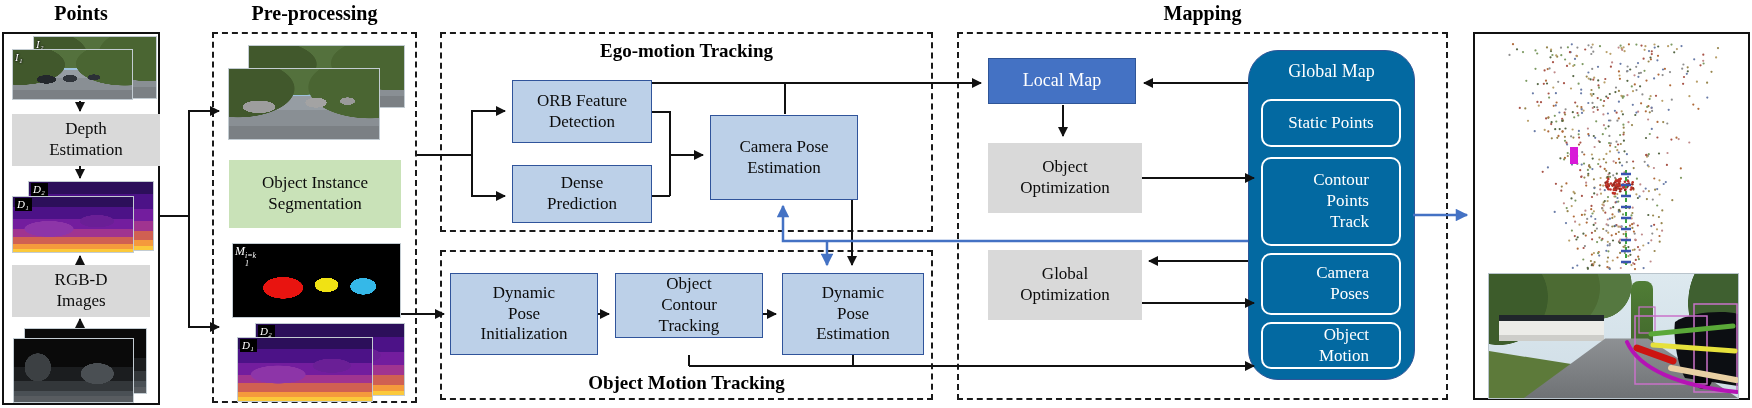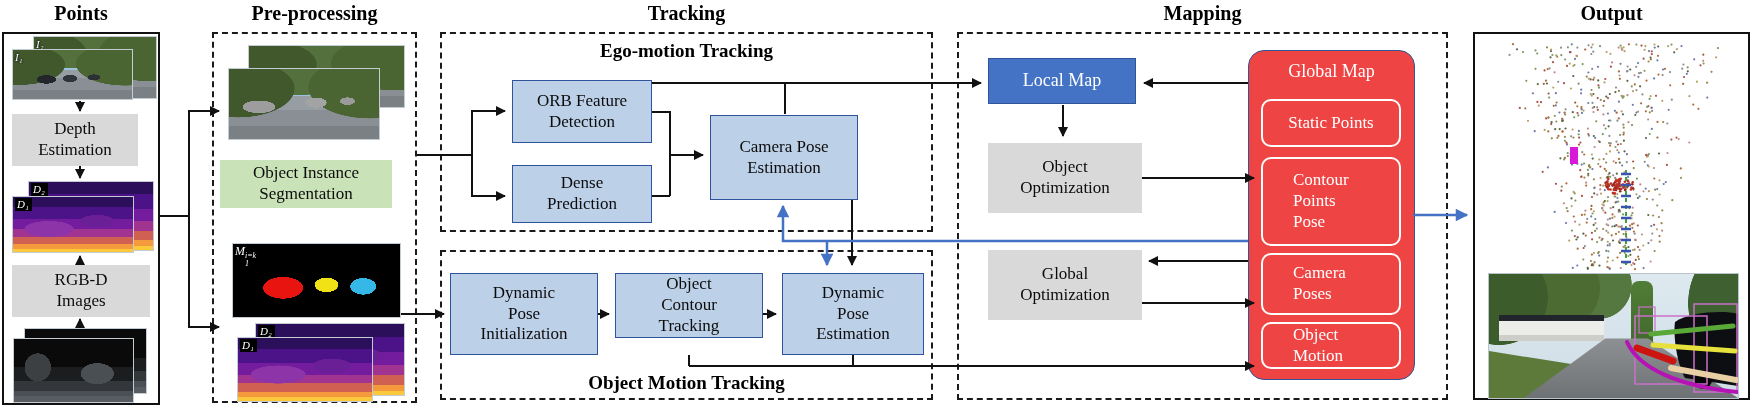--- a/index.html
+++ b/index.html
@@ -10,24 +10,24 @@
   .panel{position:absolute;box-sizing:border-box;background:transparent;}
   .solid{border:2px solid #111;}
   .dashedb{border:2px dashed #1a1a1a;}
   .subtitle{position:absolute;text-align:center;font-weight:bold;font-size:19px;color:#000;}
   .fbox{position:absolute;box-sizing:border-box;display:flex;align-items:center;
         justify-content:center;text-align:center;font-size:17px;color:#0c0c0c;line-height:1.22;}
   .bluebox{background:#bcd0e8;border:1.5px solid #30549b;}
   .graybox{background:#d9d9d9;}
   .greenbox{background:#c9e2b8;}
   .roundblue{background:#4472c4;border:1px solid #2f5597;border-radius:0;color:#fff;font-size:18px;}
-  .gmap{position:absolute;background:#ef4444;border:1px solid #2f5597;border-radius:16px;}
+  .gmap{position:absolute;background:#0369a1;border:1px solid #2f5597;border-radius:30px;}
   .gmap-title{position:absolute;top:10px;left:0;right:0;text-align:center;font-size:18px;color:#fff;}
   .gmap-item{position:absolute;box-sizing:border-box;border:2px solid #fff;border-radius:10px;
-             display:flex;align-items:center;justify-content:center;text-align:left;
+             display:flex;align-items:center;justify-content:center;text-align:right;
              color:#fff;font-size:17px;line-height:1.22;}
   .img{position:absolute;box-sizing:border-box;border:1px solid #c3ccd2;}
   .imglabel{position:absolute;top:1px;left:2px;color:#fff;font-style:italic;font-size:11px;
             line-height:12px;text-shadow:0 0 2px #000,0 0 2px #000;}
   .chip{background:#000;padding:0 3px 1px 2px;text-shadow:none;}
   .ss{display:inline-flex;flex-direction:column;font-size:8px;line-height:1;vertical-align:-3px;font-style:italic;}
   .ss sup,.ss sub{display:block;font-size:8px;line-height:1;}
   
   .ph-road{background:
     radial-gradient(ellipse 16px 7px at 28% 60%, #23272c 0 60%, transparent 61%),
@@ -78,54 +78,52 @@
   .road-scene svg{position:absolute;inset:0;}
   #overlay{position:absolute;left:0;top:0;pointer-events:none;}
 </style>
 </head>
 <body>
 
 <div class="stage">
 
   <div class="hdr" style="left:2px;width:158px;">Points</div>
   <div class="hdr" style="left:212px;width:205px;">Pre-processing</div>
-  <div class="hdr" style="left:440px;width:493px;">Tracking</div>
   <div class="hdr" style="left:957px;width:491px;">Mapping</div>
-  <div class="hdr" style="left:1473px;width:277px;">Output</div>
 
   <div class="panel solid" style="left:2px;top:32px;width:158px;height:373px;"></div>
   <div class="panel dashedb" style="left:212px;top:32px;width:205px;height:371px;"></div>
   <div class="panel dashedb" style="left:440px;top:32px;width:493px;height:200px;"></div>
   <div class="panel dashedb" style="left:440px;top:250px;width:493px;height:150px;"></div>
   <div class="panel dashedb" style="left:957px;top:32px;width:491px;height:368px;"></div>
   <div class="panel solid" style="left:1473px;top:32px;width:277px;height:368px;"></div>
 
   <div class="subtitle" style="left:440px;top:40px;width:493px;">Ego-motion Tracking</div>
   <div class="subtitle" style="left:440px;top:372px;width:493px;">Object Motion Tracking</div>
 
   <div class="img ph-road" style="left:33px;top:36px;width:124px;height:63px;">
     <span class="imglabel">I₂</span>
   </div>
   <div class="img ph-road" style="left:12px;top:49px;width:121px;height:51px;">
     <span class="imglabel">I₁</span>
   </div>
-  <div class="fbox graybox" style="left:12px;top:114px;width:126px;height:52px;padding:2px 28px;">Depth Estimation</div>
+  <div class="fbox graybox" style="left:12px;top:114px;width:148px;height:52px;padding:2px 28px;">Depth Estimation</div>
   <div class="img ph-depth" style="left:28px;top:181px;width:126px;height:70px;">
     <span class="imglabel chip">D₂</span>
   </div>
   <div class="img ph-depth" style="left:12px;top:196px;width:122px;height:57px;">
     <span class="imglabel chip">D₁</span>
   </div>
   <div class="fbox graybox" style="left:12px;top:265px;width:138px;height:52px;padding:2px 32px;">RGB-D Images</div>
   <div class="img ph-raw" style="left:24px;top:328px;width:123px;height:66px;"></div>
   <div class="img ph-raw" style="left:13px;top:338px;width:121px;height:65px;"></div>
 
   <div class="img ph-road" style="left:248px;top:45px;width:157px;height:63px;"></div>
   <div class="img ph-masked" style="left:228px;top:68px;width:152px;height:72px;"></div>
-  <div class="fbox greenbox" style="left:220px;top:160px;width:172px;height:48px;padding:14px 10px;">Object Instance Segmentation</div>
+  <div class="fbox greenbox" style="left:229px;top:160px;width:172px;height:68px;padding:14px 10px;">Object Instance Segmentation</div>
   <div class="img ph-mask" style="left:232px;top:243px;width:169px;height:75px;">
     <span class="imglabel" style="font-size:12px;"><i>M</i><span class="ss">
           <sup>i=k</sup>
           <sub>1</sub>
         </span></span>
   </div>
   <div class="img ph-depth" style="left:255px;top:323px;width:150px;height:73px;">
     <span class="imglabel chip">D₂</span>
   </div>
   <div class="img ph-depth" style="left:237px;top:337px;width:136px;height:65px;">
@@ -139,21 +137,21 @@
   <div class="fbox bluebox" style="left:615px;top:273px;width:148px;height:65px;padding:10px 30px;">Object Contour Tracking</div>
   <div class="fbox bluebox" style="left:782px;top:273px;width:142px;height:82px;padding:2px 26px;">Dynamic Pose Estimation</div>
 
   <div class="fbox roundblue" style="left:988px;top:58px;width:148px;height:46px;">Local Map</div>
   <div class="fbox graybox" style="left:988px;top:143px;width:154px;height:70px;padding:2px 22px;">Object Optimization</div>
   <div class="fbox graybox" style="left:988px;top:250px;width:154px;height:70px;padding:2px 22px;">Global Optimization</div>
 
   <div class="gmap" style="left:1248px;top:50px;width:165px;height:328px;">
     <div class="gmap-title">Global Map</div>
     <div class="gmap-item" style="left:12px;top:48px;width:140px;height:48px;padding:0 4px;">Static Points</div>
-    <div class="gmap-item" style="left:12px;top:106px;width:140px;height:89px;padding:0 30px;">Contour Points Pose</div>
+    <div class="gmap-item" style="left:12px;top:106px;width:140px;height:89px;padding:0 30px;">Contour Points Track</div>
     <div class="gmap-item" style="left:12px;top:202px;width:140px;height:62px;padding:0 30px;">Camera Poses</div>
     <div class="gmap-item" style="left:12px;top:271px;width:140px;height:47px;padding:0 30px;">Object Motion</div>
   </div>
 
   <div class="road-scene" style="left:1488px;top:273px;width:249px;height:124px;">
     <div class="r-sky"></div>
     <div class="r-trees"></div>
     <div class="r-carport"></div>
     <div class="r-ivy"></div>
     <div class="r-grass"></div>

